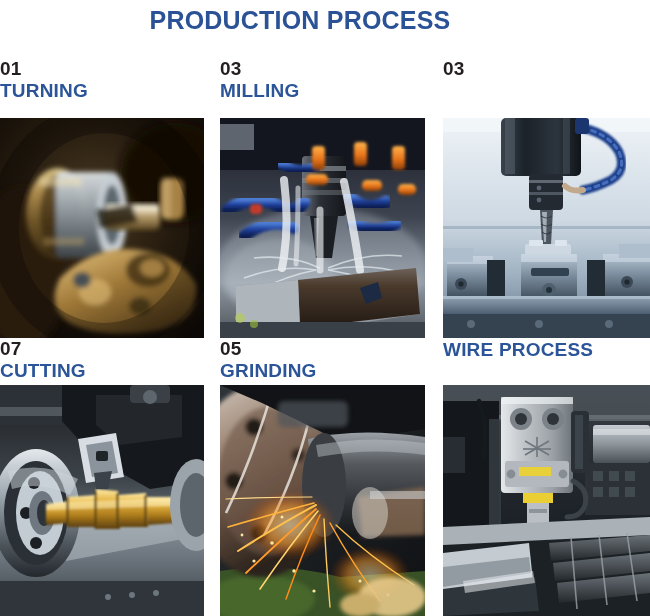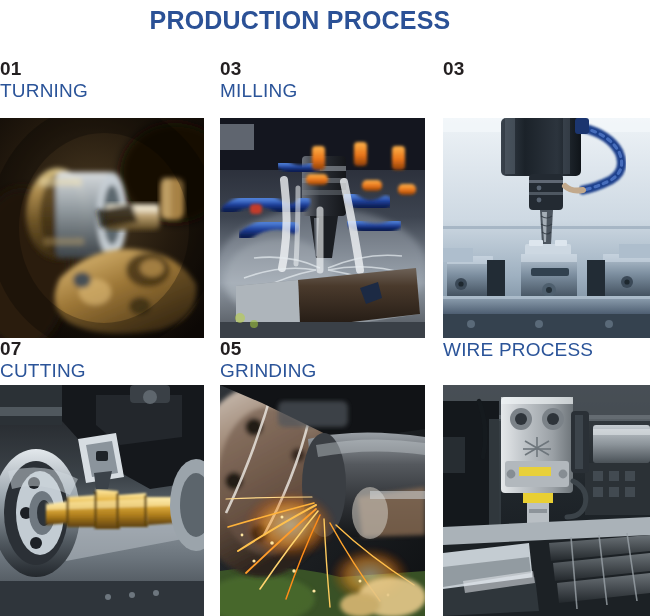--- a/index.html
+++ b/index.html
@@ -51,21 +51,21 @@
   .label-num {
     font-size: 19px;
     font-weight: bold;
     color: #231f20;
     line-height: 21px;
     letter-spacing: 0.3px;
   }
 
   .label-name {
     font-size: 19px;
-    font-weight: normal;
+    font-weight: bold;
     color: #2b5499;
     line-height: 23px;
     letter-spacing: 0.2px;
     white-space: nowrap;
   }
 
   
   .photo {
     position: relative;
     width: 100%;

